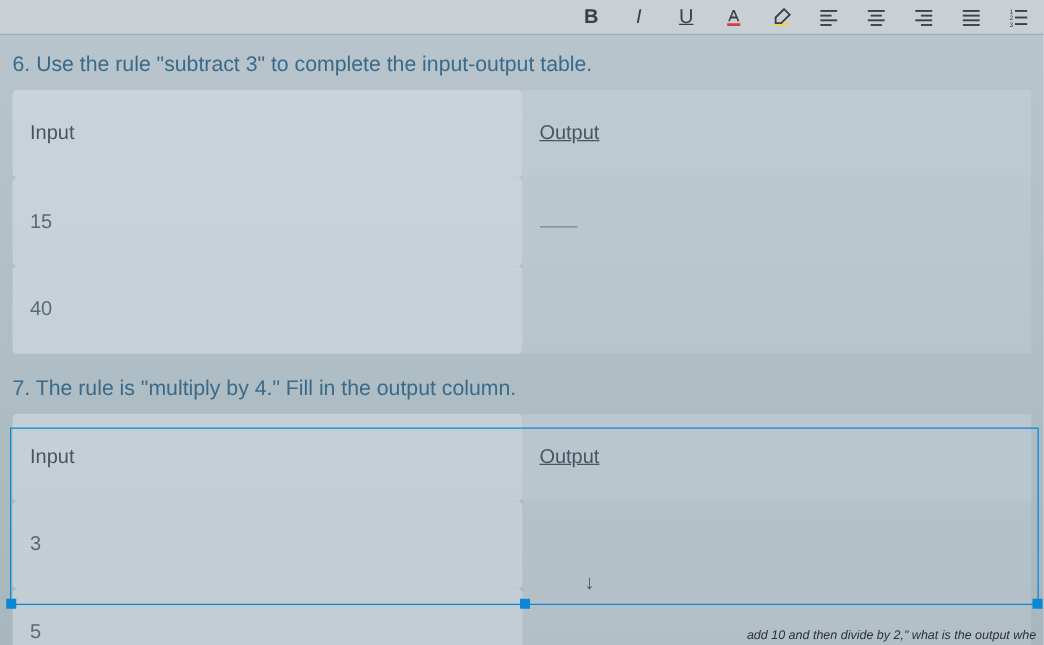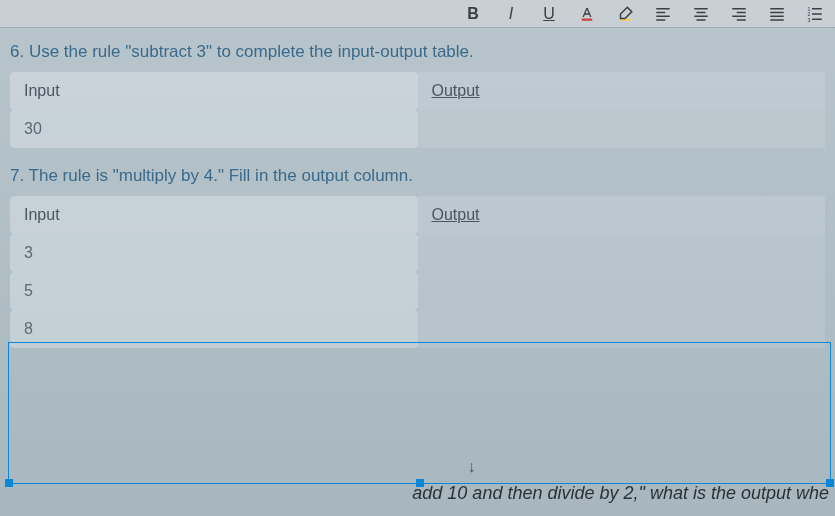--- a/index.html
+++ b/index.html
@@ -32,21 +32,21 @@
   color: #3a6a8a;
   font-size: 17px;
   margin: 8px 0 10px 0;
 }
 .io-table {
   width: 100%;
   border-collapse: collapse;
   margin-bottom: 18px;
 }
 .io-table td {
-  padding: 10px 14px;
+  padding: 26px 14px;
   color: #5a6a76;
   font-size: 16px;
   border: none;
   background: rgba(210,218,224,0.25);
 }
 .io-table .hdr td {
   color: #4a5560;
   font-weight: 500;
   background: rgba(200,210,218,0.5);
 }
@@ -84,24 +84,24 @@
 .handle.bm { left: 50%; margin-left: -4px; bottom: -4px; }
 .arrow-down {
   position: absolute;
   left: 56%;
   bottom: 40px;
   color: #4a5560;
   font-size: 16px;
 }
 .footer-text {
   position: absolute;
-  bottom: 12px;
+  bottom: 2px;
   right: 6px;
   color: #2a3238;
-  font-size: 18px;
+  font-size: 10px;
   font-style: italic;
 }
 </style>
 </head>
 <body>
 
 <div class="toolbar">
   <span class="tb-icon">
       <b>B</b>
     </span>
@@ -171,21 +171,25 @@
 
   <div class="question">6. Use the rule "subtract 3" to complete the input-output table.</div>
 
   <table class="io-table">
     <tbody>
         <tr class="hdr">
       <td class="input-cell">Input</td>
       <td class="output-cell">Output</td>
     </tr>
     <tr>
-      <td class="input-cell">30</td>
+      <td class="input-cell">15</td>
+      <td class="output-cell"><span class="blank"></span></td>
+    </tr>
+    <tr>
+      <td class="input-cell">40</td>
       <td class="output-cell"></td>
     </tr>
   </tbody>
     </table>
 
   <div class="question">7. The rule is "multiply by 4." Fill in the output column.</div>
 
   <table class="io-table">
     <tbody>
         <tr class="hdr">

